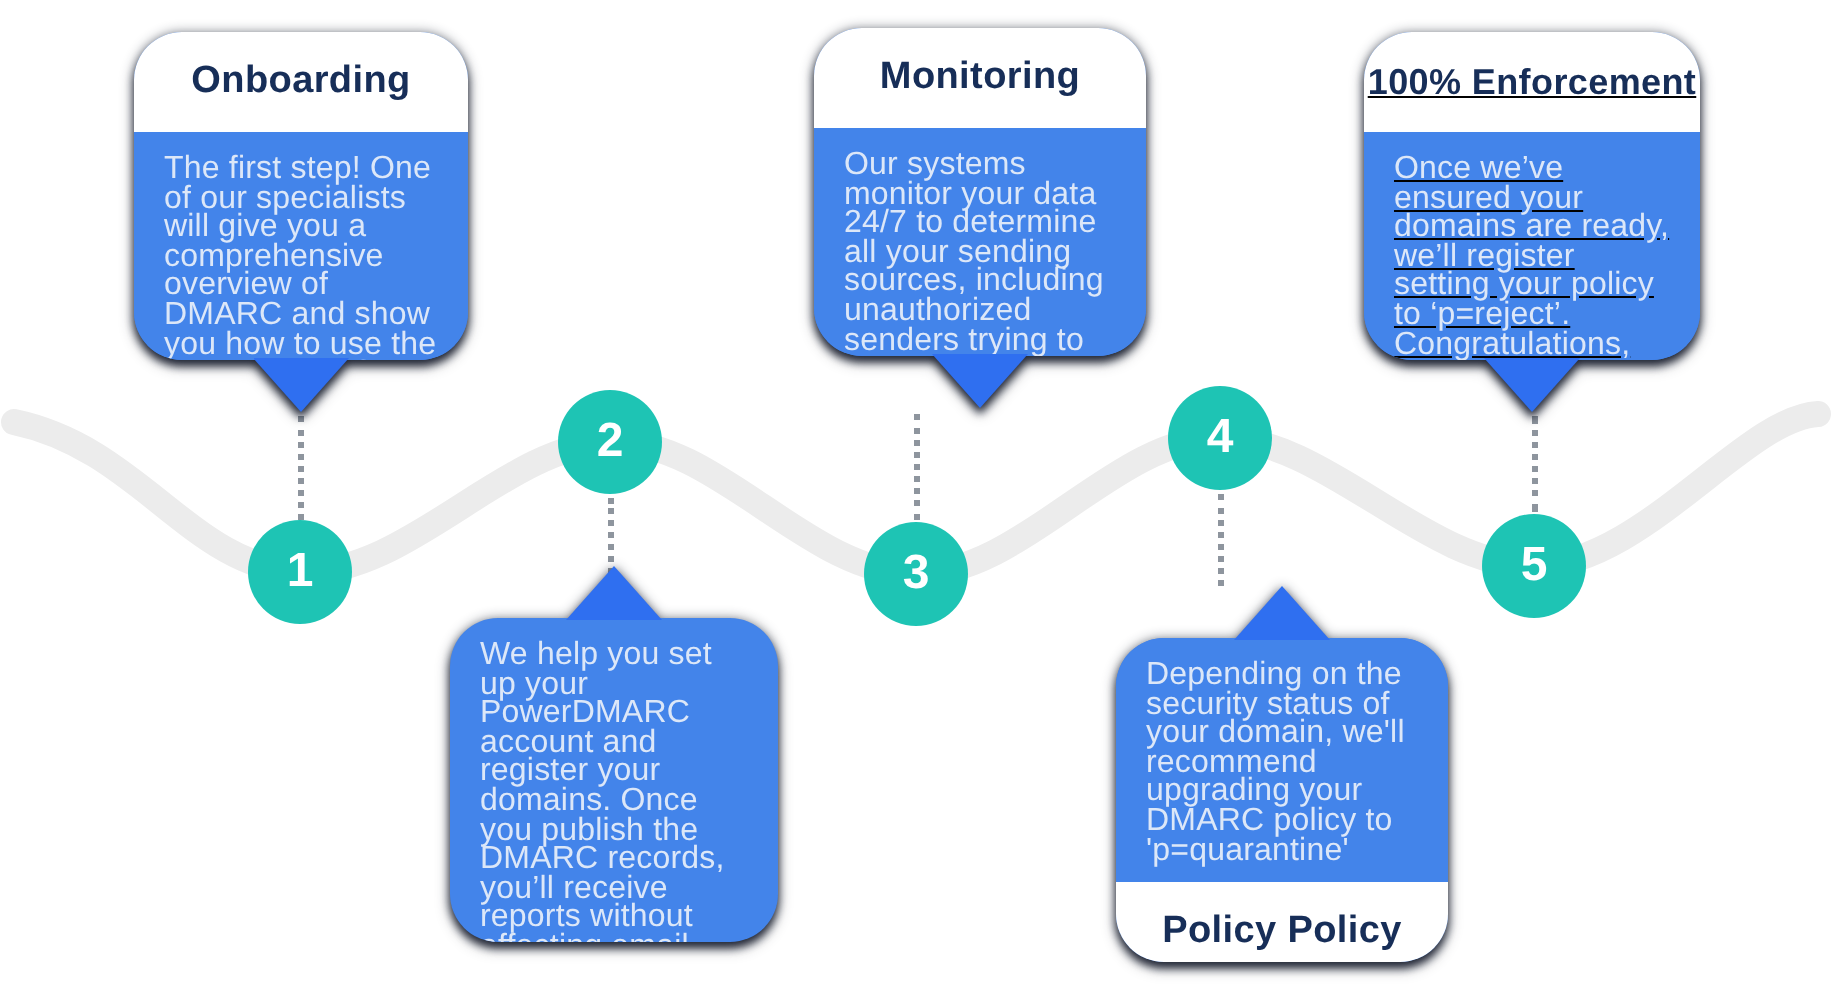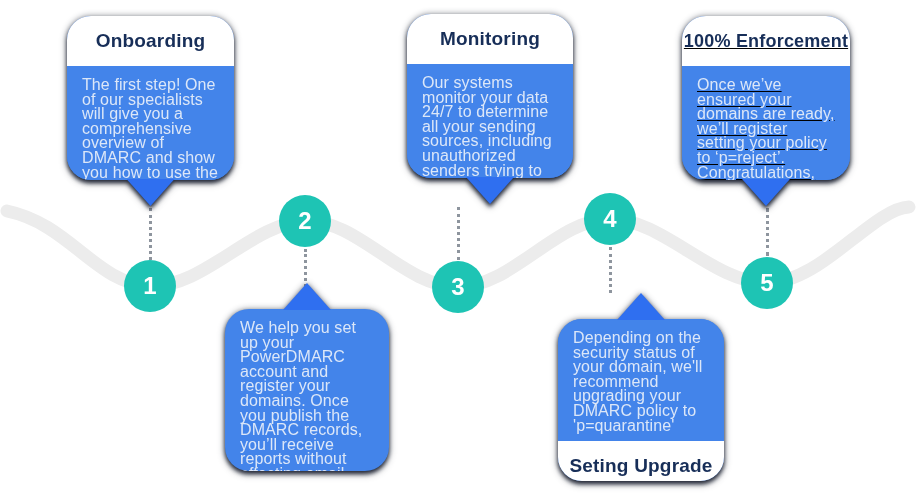--- a/index.html
+++ b/index.html
@@ -160,18 +160,18 @@
     </div>
   </div>
 
   <div class="bubble-group" id="g4">
     <div class="tail up"></div>
     <div class="bubble">
       <div class="bubble-body">
         <p>Depending on the security status of your domain, we'll recommend upgrading your DMARC policy to 'p=quarantine'</p>
       </div>
       <div class="bubble-footer">
-        <h3 class="bubble-title">Seting Upgrade</h3>
+        <h3 class="bubble-title">Policy Policy</h3>
       </div>
     </div>
   </div>
 
 </div>
 
 </body></html>

